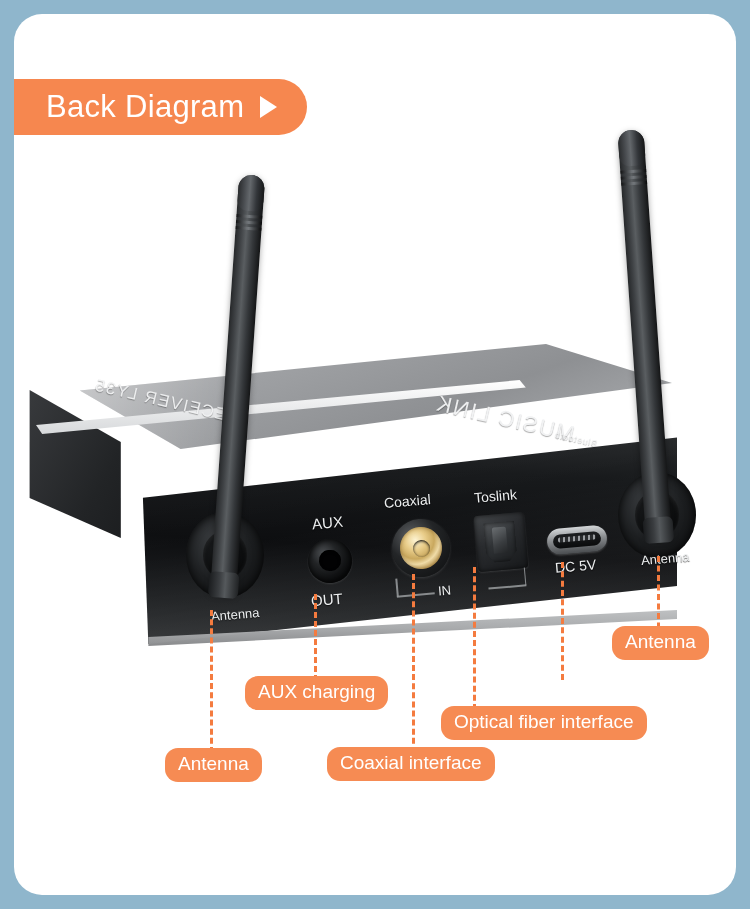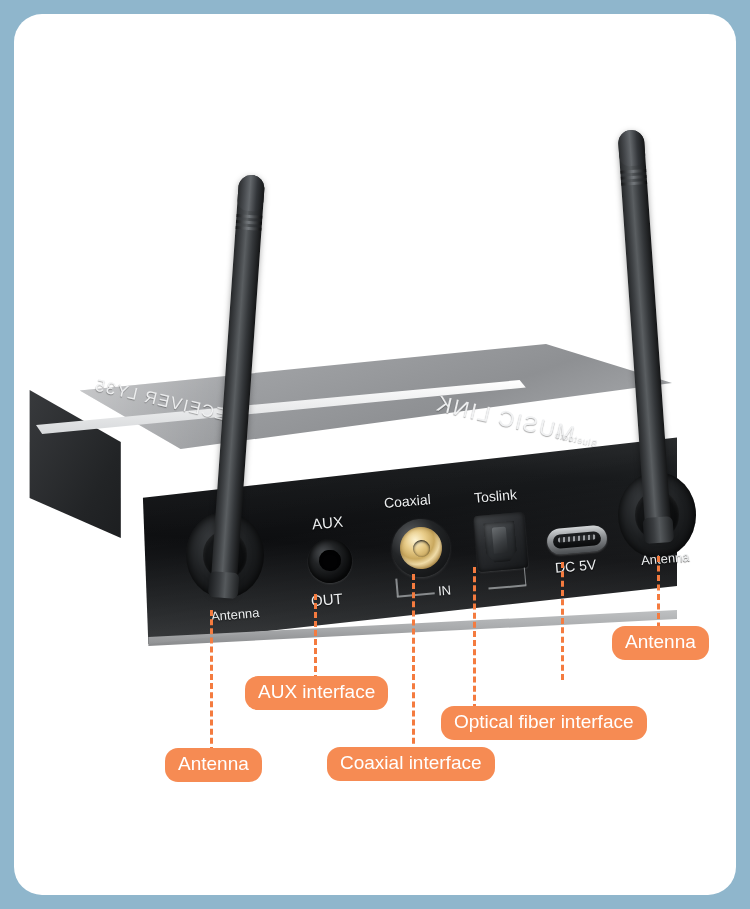--- a/index.html
+++ b/index.html
@@ -267,20 +267,24 @@
     font-size:19px;
     white-space:nowrap;
     line-height:1.15;
   }
 </style>
 </head>
 <body>
 
 <div class="page">
 
+  <div class="banner">
+    <span class="banner-title">Back Diagram</span>
+    <span class="banner-arrow"></span>
+  </div>
 
   <div class="device-stage">
 
     <div class="shell-left"></div>
     <div class="shell-top"></div>
     <div class="shell-top-sheen"></div>
     <div class="shell-chamfer"></div>
     <div class="shell-front"></div>
     <div class="shell-foot"></div>
     <div class="shell-front-gloss"></div>
@@ -347,18 +351,18 @@
   </div>
 
   <div class="leader" style="left:196px;top:596px;height:152px;"></div>
   <div class="leader" style="left:300px;top:580px;height:96px;"></div>
   <div class="leader" style="left:398px;top:560px;height:188px;"></div>
   <div class="leader" style="left:459px;top:553px;height:152px;"></div>
   <div class="leader" style="left:547px;top:548px;height:118px;"></div>
   <div class="leader" style="left:643px;top:542px;height:82px;"></div>
 
   <div class="pill" style="left:151px;top:734px;">Antenna</div>
-  <div class="pill" style="left:231px;top:662px;">AUX interface</div>
+  <div class="pill" style="left:231px;top:662px;">AUX charging</div>
   <div class="pill" style="left:313px;top:733px;">Coaxial interface</div>
   <div class="pill" style="left:427px;top:692px;">Optical fiber interface</div>
   <div class="pill" style="left:598px;top:612px;">Antenna</div>
 
 </div>
 
 </body></html>

